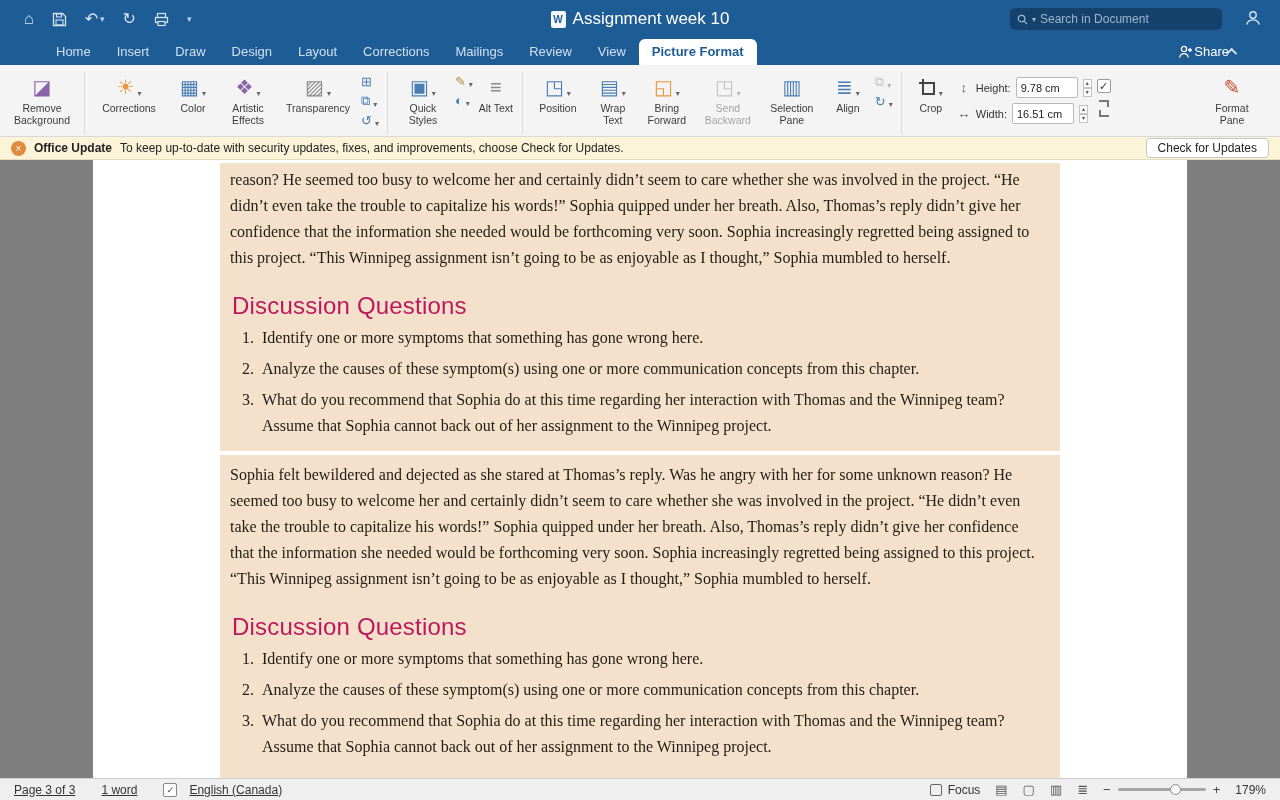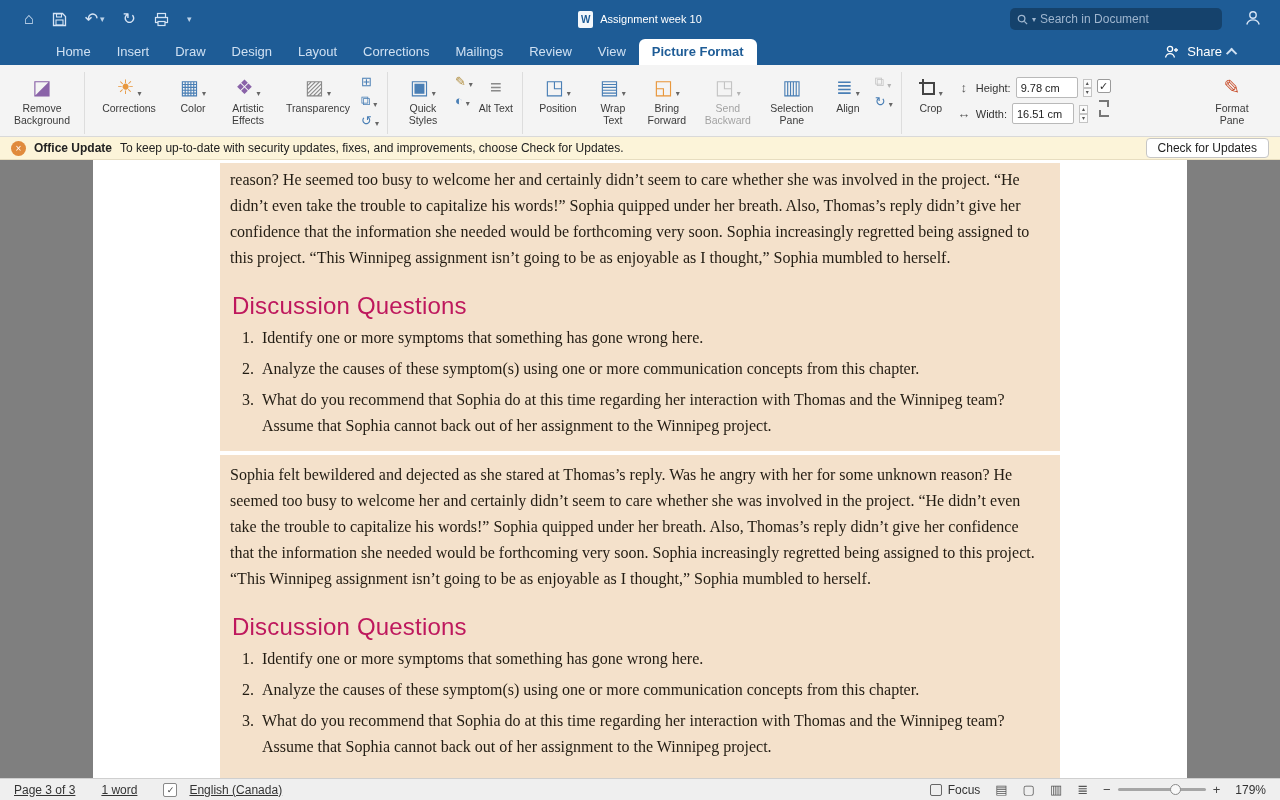--- a/index.html
+++ b/index.html
@@ -10,36 +10,36 @@
   .titlebar { height:38px; background:#1e5c96; display:flex; align-items:center;
               position:relative; color:#d6e4f5; }
   .tb-left { display:flex; align-items:center; gap:18px; padding-left:24px; }
   .tb-ic { font-size:16px; line-height:1; cursor:default; display:flex; align-items:center; gap:2px; }
   .tb-ic svg { display:block; }
   .tb-caret { font-size:9px; color:#bcd2e8; }
   .tb-center { position:absolute; left:0; right:0; display:flex; justify-content:center;
                align-items:center; gap:7px; pointer-events:none; }
   .doc-ic { width:15px; height:17px; background:#f4f8fc; border-radius:2px; color:#1e5c96;
             font-size:10px; font-weight:bold; display:flex; align-items:center; justify-content:center; }
-  .tb-title { color:#ffffff; font-size:11px; }
+  .tb-title { color:#ffffff; font-size:17px; }
   .searchbox { position:absolute; right:58px; top:8px; width:212px; height:22px;
                background:rgba(0,0,0,0.28); border-radius:5px; display:flex; align-items:center;
                padding:0 7px; gap:4px; }
   .searchbox input { flex:1; background:transparent; border:none; outline:none;
                      font-size:12px; color:#e8f0f8; font-family:"Liberation Sans",sans-serif; }
   .searchbox input::placeholder { color:#9fb6cf; }
   .sb-caret { font-size:8px; color:#9fb6cf; }
   .tb-person { position:absolute; right:18px; top:9px; }
 
   
   .tabrow { height:27px; background:#1e5c96; display:flex; align-items:flex-end; padding:0 43px; }
   .tab { color:#cfe0f2; font-size:13px; padding:5px 13px 6px; white-space:nowrap; cursor:default; }
   .tab.active { background:#ffffff; color:#1e5c96; font-weight:bold;
                 border-radius:6px 6px 0 0; }
-  .share-area { margin-left:auto; display:flex; align-items:center; gap:7px; padding-bottom:6px; color:#ffffff; font-size:13px; }
+  .share-area { margin-left:auto; display:flex; align-items:center; padding-bottom:6px; color:#ffffff; font-size:13px; }
   .chev-up { width:8px; height:8px; border-left:2px solid #cfe0f2; border-top:2px solid #cfe0f2;
              transform:rotate(45deg) translateY(2px); }
 
   
   .ribbon { height:72px; background:#f4f4f4; border-bottom:1px solid #d9d9d9;
             display:flex; align-items:flex-start; padding:5px 8px 0; gap:5px; }
   .rbtn { display:flex; flex-direction:column; align-items:center; justify-content:flex-start;
           font-size:10.5px; color:#3b3b3b; text-align:center; line-height:1.18; cursor:default;
           padding-top:2px; }
   .rbtn .ic { height:30px; display:flex; align-items:center; justify-content:center; gap:3px;

